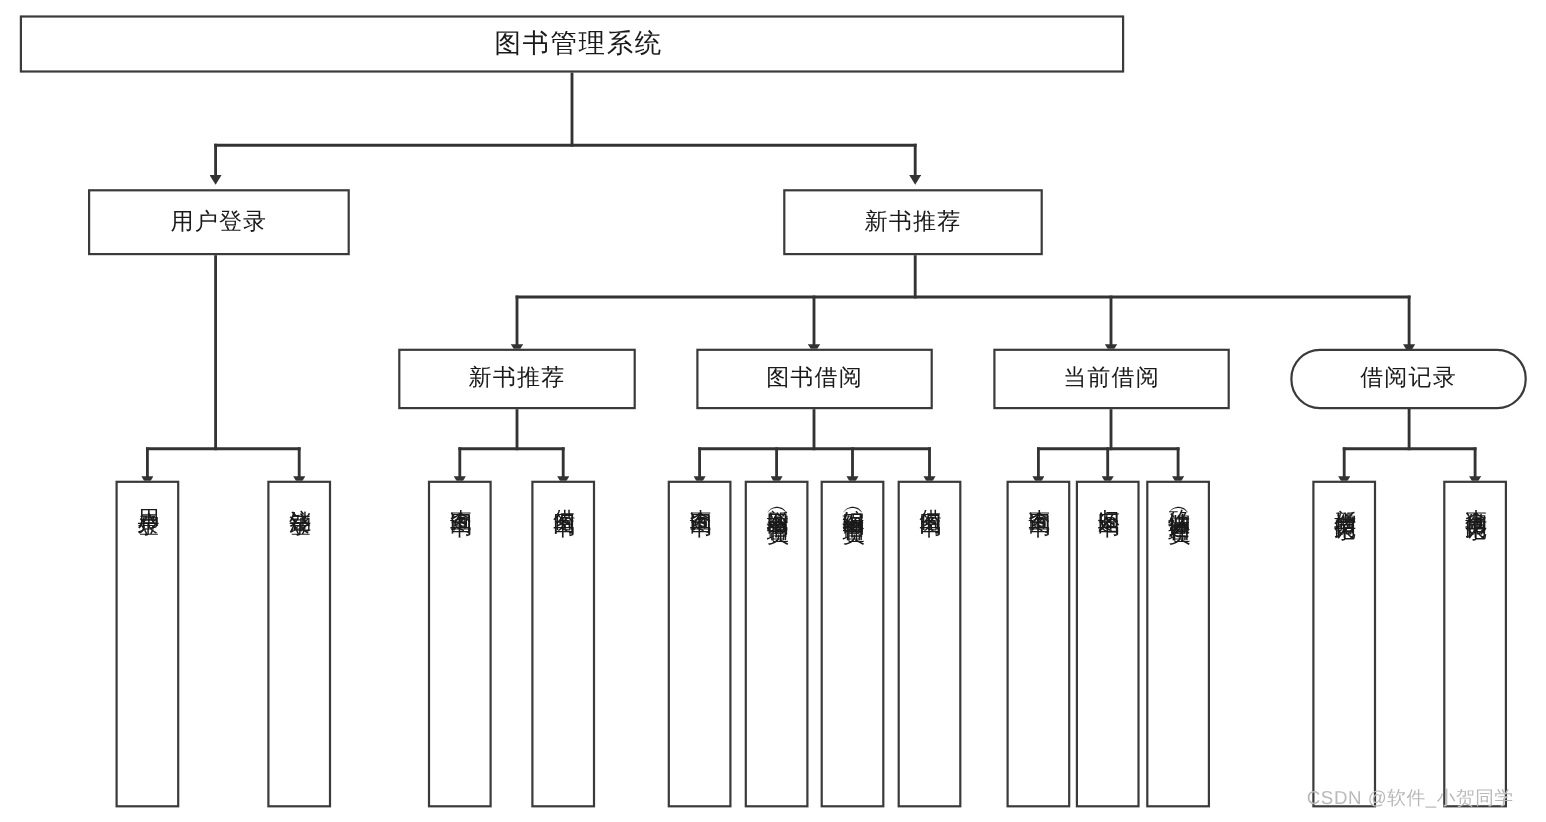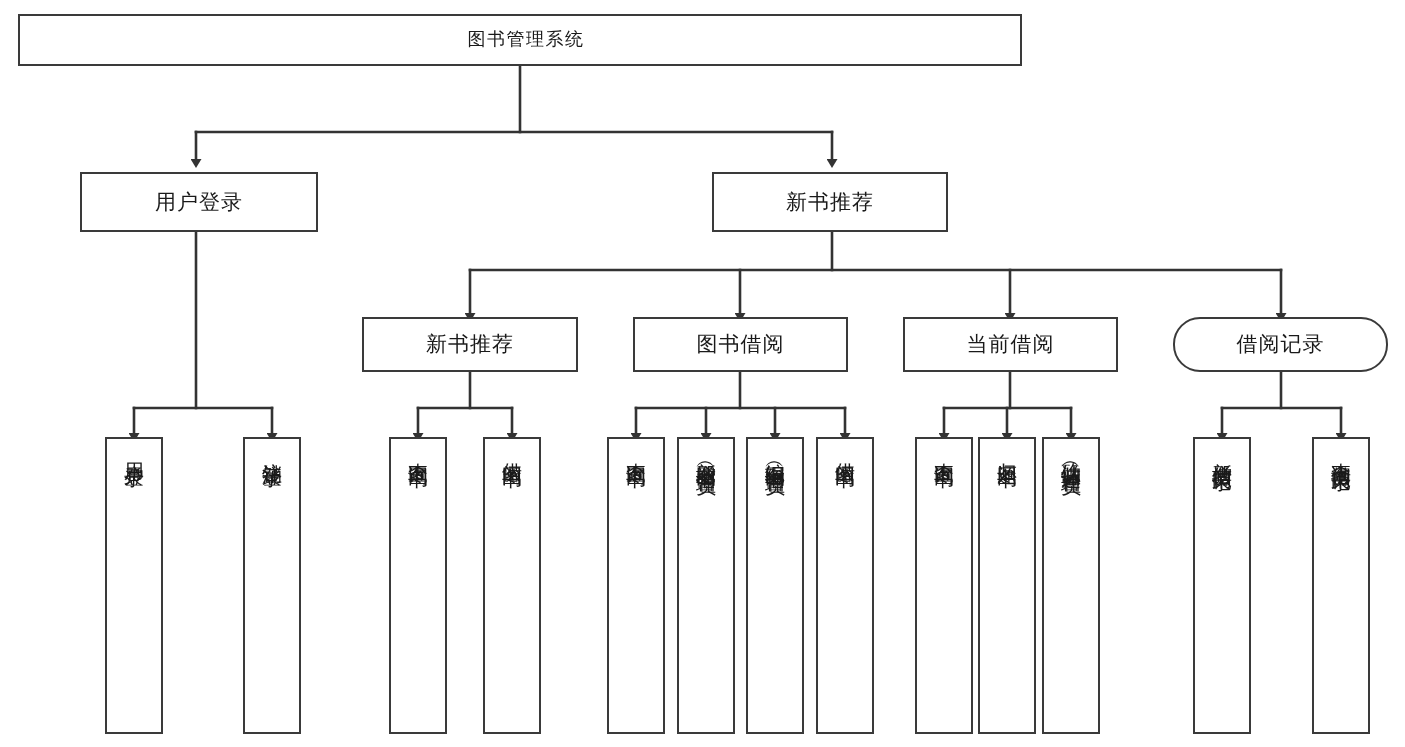--- a/index.html
+++ b/index.html
@@ -43,21 +43,21 @@
     text-align: center;
     line-height: 1.18;
     white-space: pre-line;
   }
   
   .node.horiz .label {
     font-size: 21px;
     letter-spacing: 1px;
   }
   .node.root .label {
-    font-size: 18px;
+    font-size: 24px;
     letter-spacing: 1.5px;
     margin-left: 12px;
   }
   
   .node.vert {
     padding: 8px 0;
     align-items: flex-start;
   }
   .node.vert .label {
     writing-mode: vertical-rl;
@@ -194,14 +194,15 @@
     <span class="label">确认归还（管理员）</span>
   </div>
 
   <div class="node vert" style="left:1193px; top:437px; width:58px; height:297px;">
     <span class="label">新增借阅记录</span>
   </div>
   <div class="node vert" style="left:1312px; top:437px; width:58px; height:297px;">
     <span class="label">查询借阅记录</span>
   </div>
 
+  <div class="watermark">CSDN @软件_小贺同学</div>
 
 </div>
 
 </body></html>

